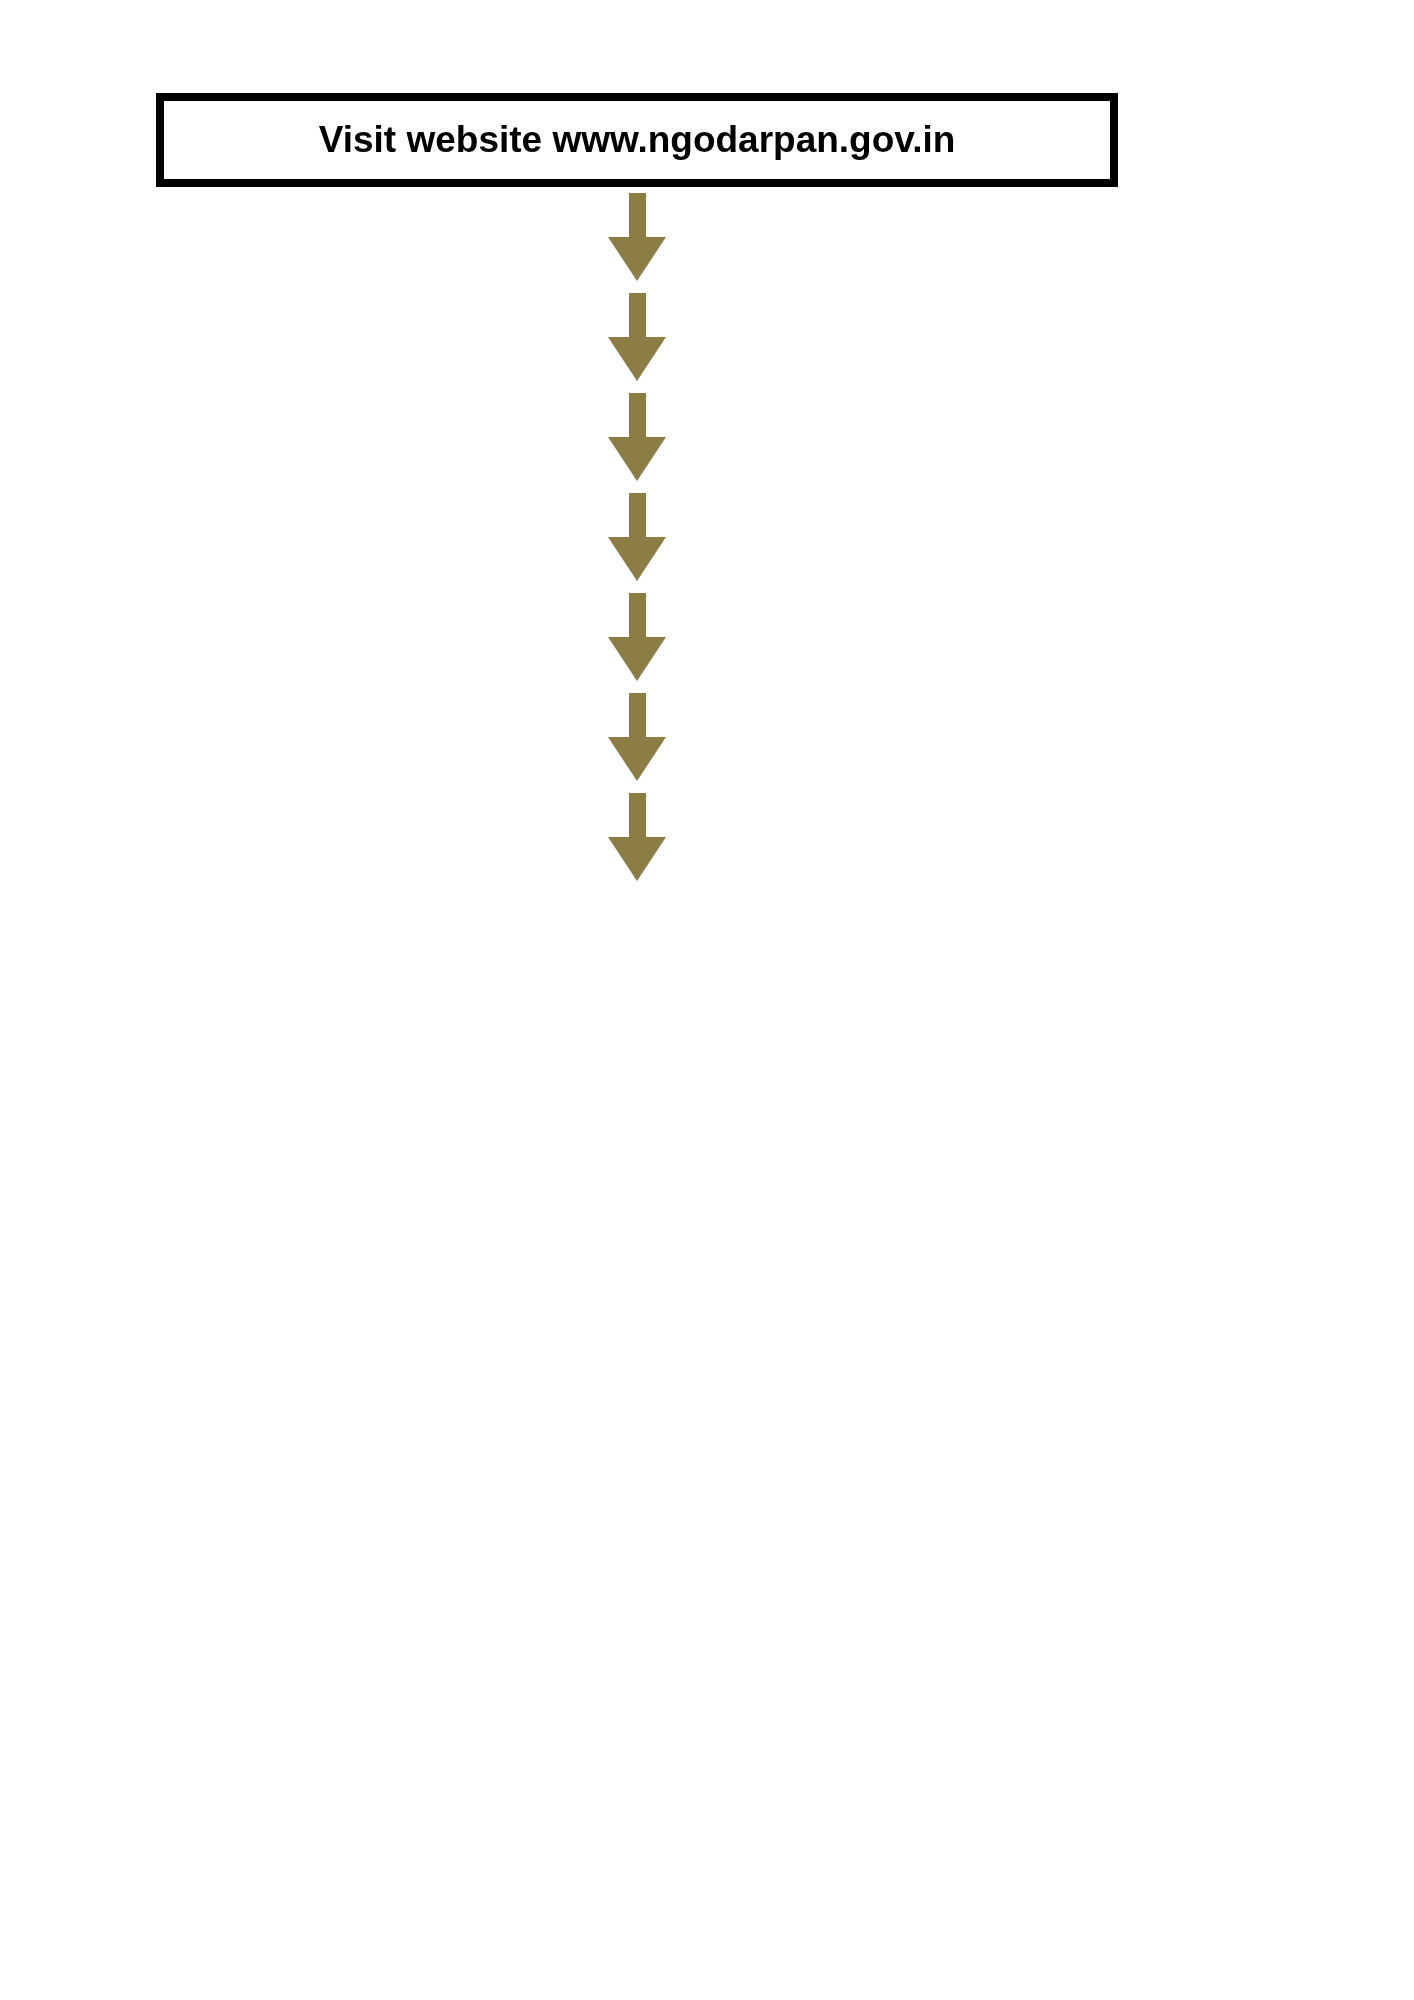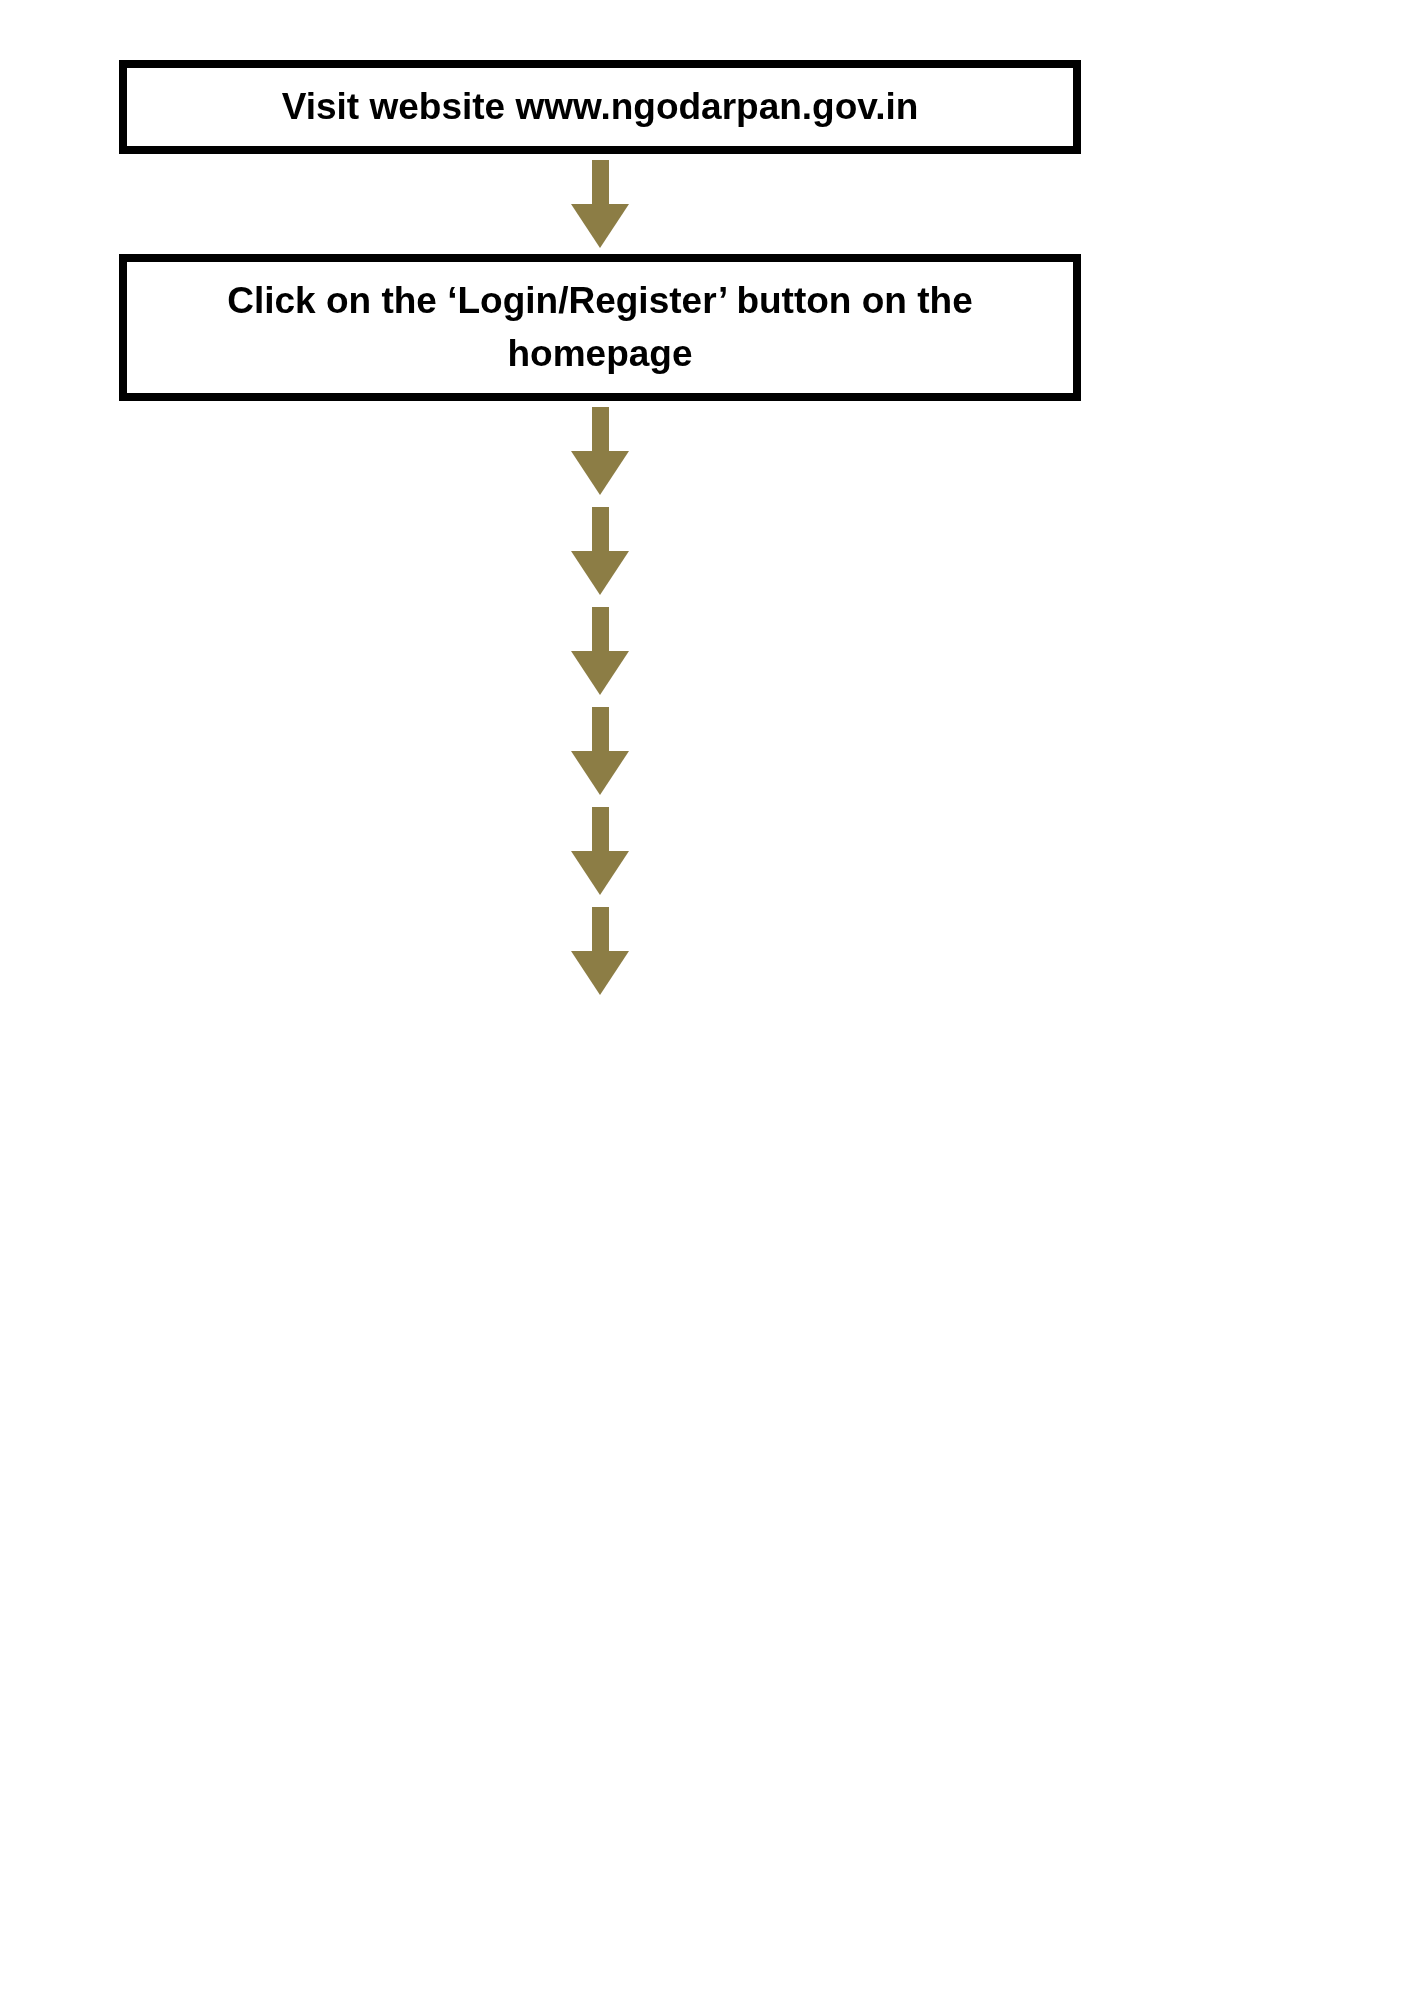--- a/index.html
+++ b/index.html
@@ -14,21 +14,22 @@
     height: 2000px;
     background: #ffffff;
     font-family: "Liberation Sans", sans-serif;
   }
   .flowchart {
     width: 1200px;
     height: 2000px;
     display: flex;
     flex-direction: column;
     align-items: center;
-    padding-top: 60px;
+    padding-top: 93px;
+    margin-left: 37px;
   }
   .step-box {
     width: 962px;
     border: 8px solid var(--box-border);
     background: var(--box-fill);
     color: var(--text-color);
     text-align: center;
     padding: 12px 18px;
     display: flex;
     align-items: center;
@@ -69,24 +70,20 @@
 
   <div class="step-box">
     <span class="step-label">Visit website www.ngodarpan.gov.in</span>
   </div>
 
   <div class="arrow">
     <div class="arrow-stem"></div>
     <div class="arrow-head"></div>
   </div>
 
-  <div class="step-box">
-    <span class="step-label">Click on the ‘Login/Register’ button on the
-homepage</span>
-  </div>
 
   <div class="arrow">
     <div class="arrow-stem"></div>
     <div class="arrow-head"></div>
   </div>
 
 
   <div class="arrow">
     <div class="arrow-stem"></div>
     <div class="arrow-head"></div>

